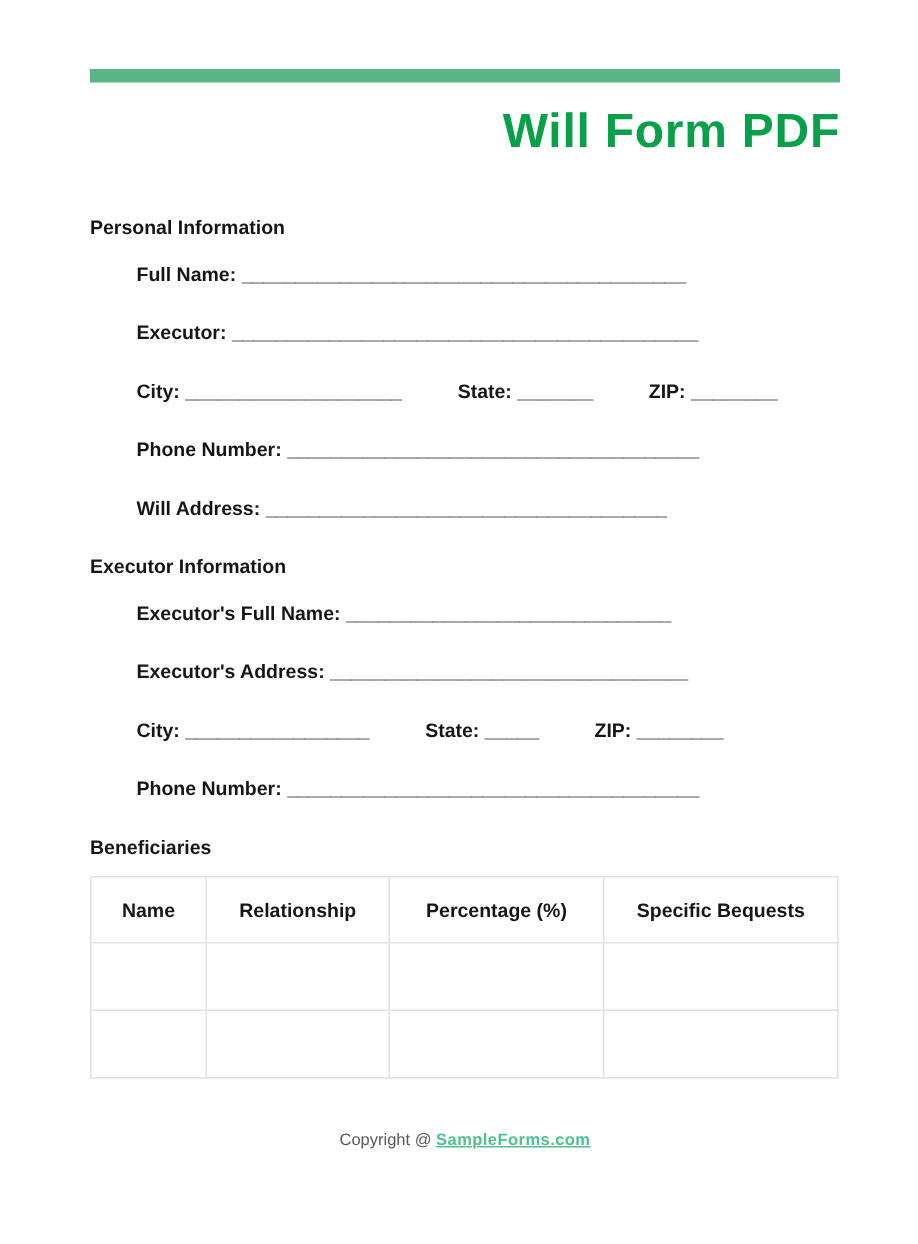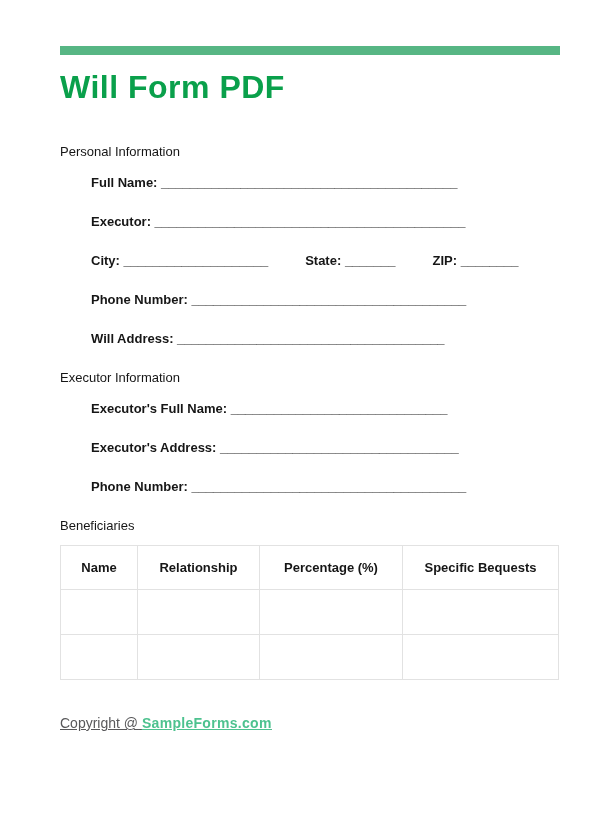--- a/index.html
+++ b/index.html
@@ -19,31 +19,31 @@
     top: 46px;
     width: 500px;
   }
   .accent-bar {
     height: 9px;
     background: #57b684;
     width: 100%;
   }
   .page-title {
     margin: 14px 0 0 0;
-    text-align: left;
+    text-align: right;
     font-size: 32px;
     line-height: 36px;
     font-weight: bold;
     color: #0aa04b;
     letter-spacing: 0.5px;
   }
   .content { margin-top: 39px; }
   .section-heading {
     font-size: 13px;
-    font-weight: 400;
+    font-weight: 700;
     line-height: 15px;
     margin: 0 0 16px 0;
     color: #161616;
   }
   .field {
     font-size: 13px;
     line-height: 15px;
     margin: 0 0 24px 0;
     white-space: nowrap;
     font-weight: bold;
@@ -66,24 +66,23 @@
     padding: 0;
   }
   table.ben-table th { font-weight: bold; height: 44px; }
   table.ben-table td { height: 45px; }
   col.c1 { width: 77px; }
   col.c2 { width: 122px; }
   col.c3 { width: 143px; }
   col.c4 { width: 156px; }
   .footer {
     margin-top: 35px;
-    text-align: left;
-    font-size: 14px;
+    text-align: center;
+    font-size: 11px;
     color: #58585a;
-    text-decoration: underline;
   }
   .footer a {
     color: #4dc28f;
     font-weight: bold;
     text-decoration: underline;
     letter-spacing: 0.3px;
   }
 </style>
 </head>
 <body>
@@ -110,20 +109,21 @@
       <p class="field"><span class="part"><span class="label">Will Address:</span> <span class="line">_____________________________________</span></span></p>
     </div>
 
     <div class="section">
       <p class="section-heading">Executor Information</p>
 
       <p class="field"><span class="part"><span class="label">Executor's Full Name:</span> <span class="line">______________________________</span></span></p>
 
       <p class="field"><span class="part"><span class="label">Executor's Address:</span> <span class="line">_________________________________</span></span></p>
 
+      <p class="field"><span class="part"><span class="label">City:</span> <span class="line">_________________</span></span><span class="part"><span class="label">State:</span> <span class="line">_____</span></span><span class="part"><span class="label">ZIP:</span> <span class="line">________</span></span></p>
 
       <p class="field"><span class="part"><span class="label">Phone Number:</span> <span class="line">______________________________________</span></span></p>
 
     </div>
 
     <div class="section">
       <p class="section-heading beneficiaries-heading">Beneficiaries</p>
 
       <table class="ben-table">
         <colgroup>

